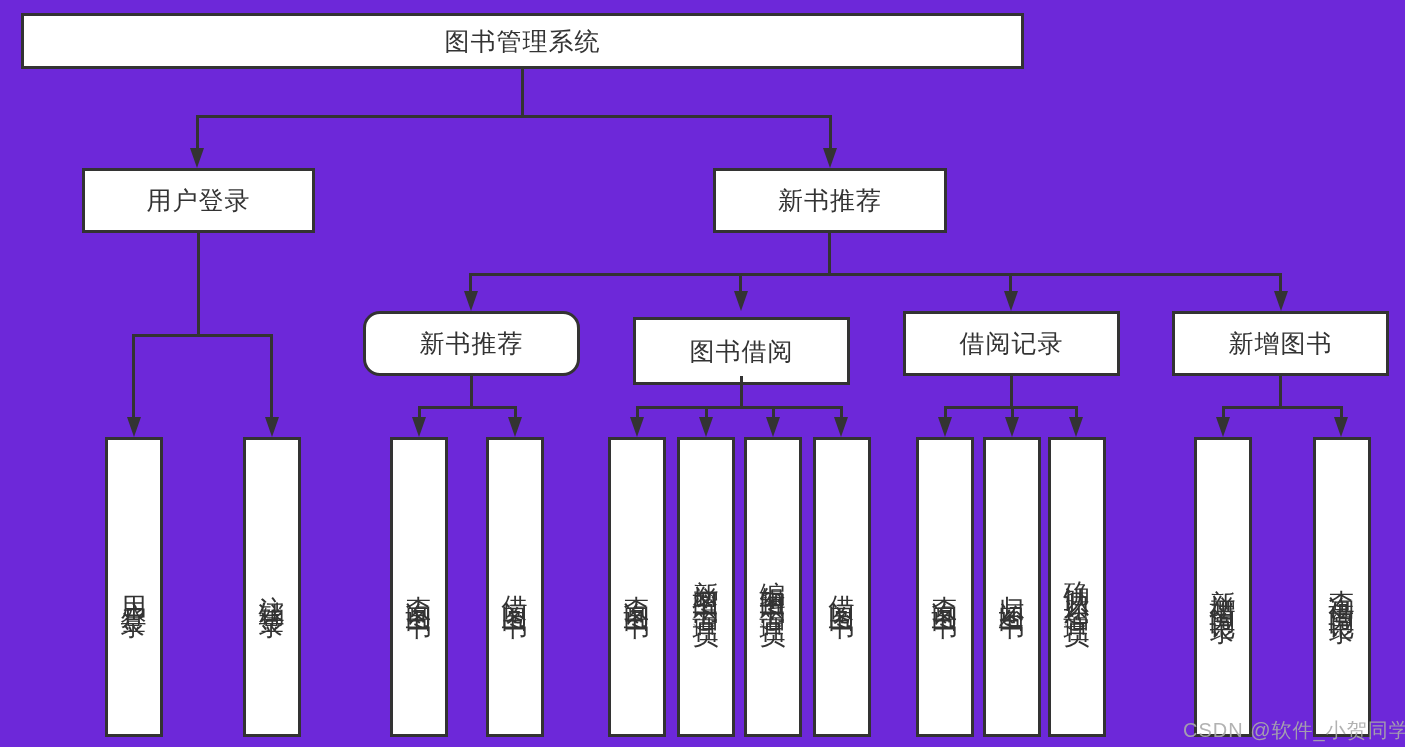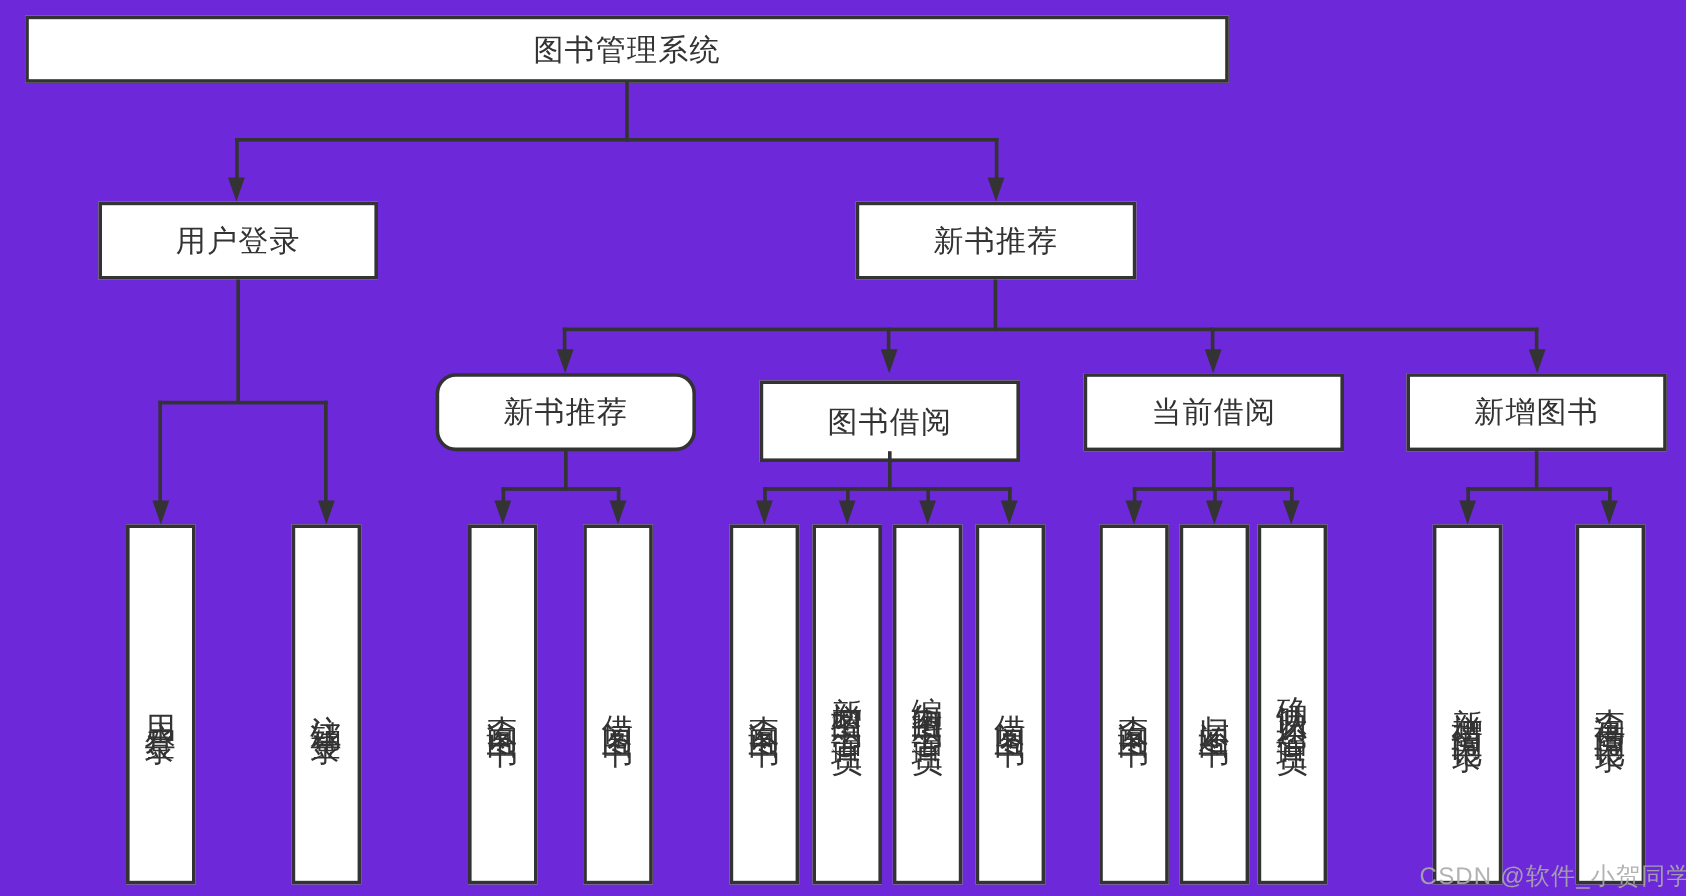--- a/index.html
+++ b/index.html
@@ -69,21 +69,21 @@
 
   <div class="node hnode" style="left:363px; top:311px; width:217px; height:65px;border-radius:17px;">
     <span>新书推荐</span>
   </div>
 
   <div class="node hnode" style="left:633px; top:317px; width:217px; height:68px;align-items:center;">
     <span>图书借阅</span>
   </div>
 
   <div class="node hnode" style="left:903px; top:311px; width:217px; height:65px;">
-    <span>当前借阅</span>
+    <span>借阅记录</span>
   </div>
 
   <div class="node hnode" style="left:1172px; top:311px; width:217px; height:65px;">
     <span>新增图书</span>
   </div>
 
   <div class="node leaf" style="left:105px;">
     <span class="vlabel">用户登录</span>
   </div>
   <div class="node leaf" style="left:243px;">

